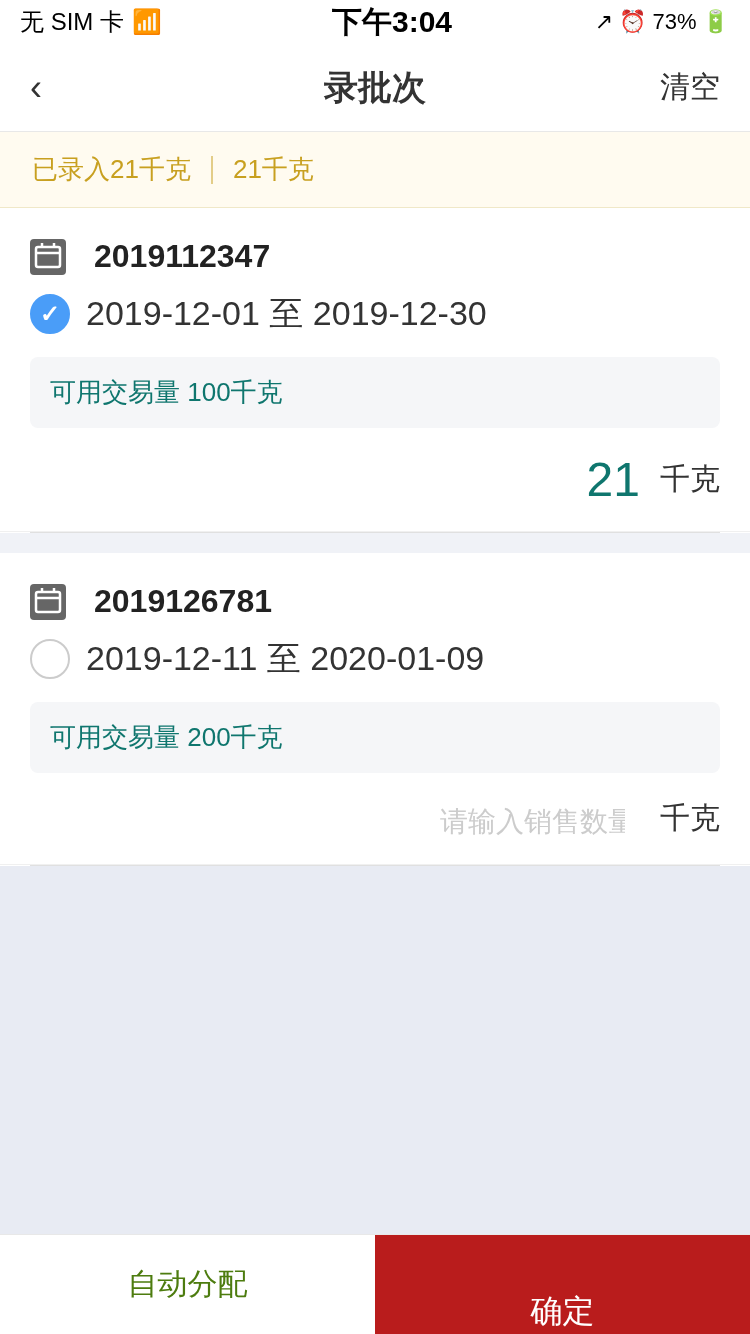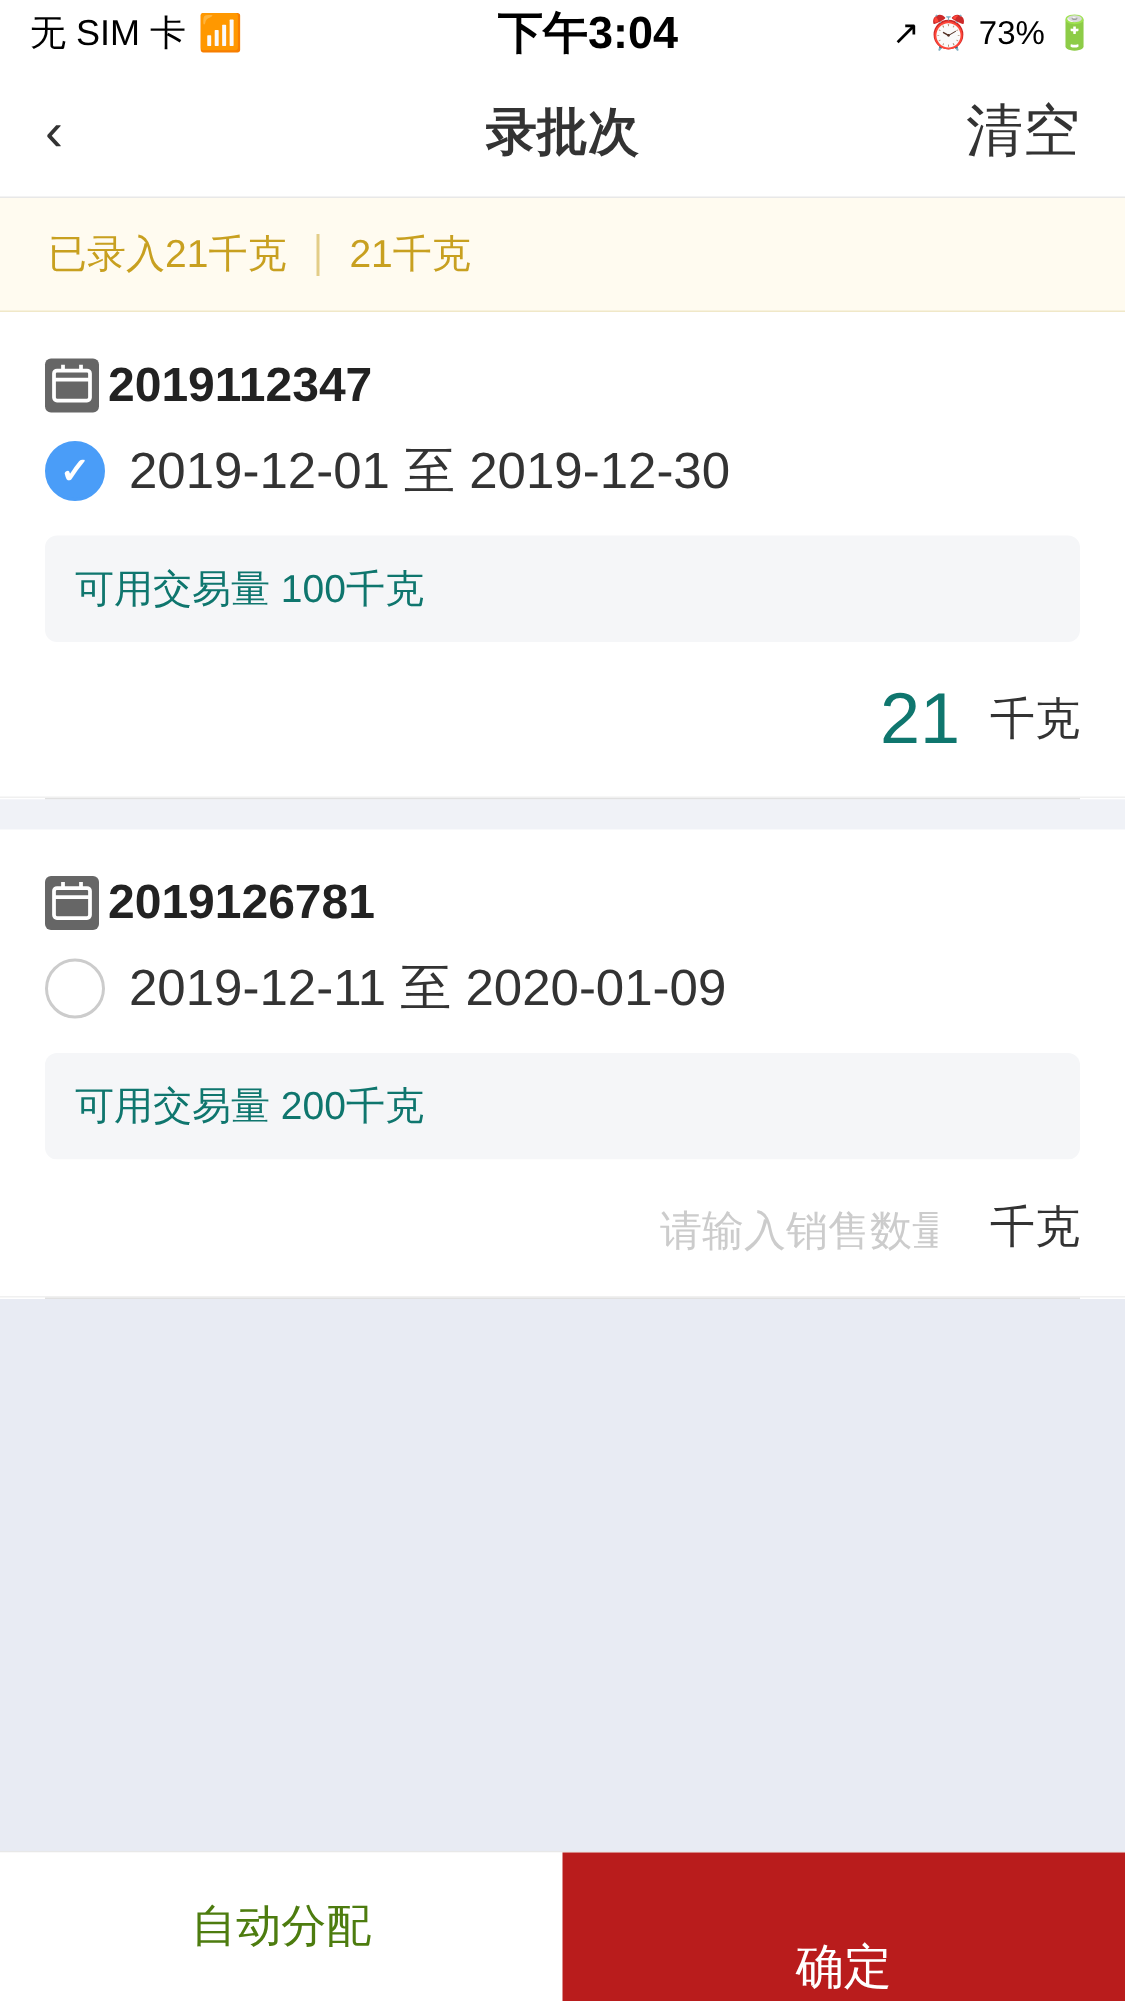--- a/index.html
+++ b/index.html
@@ -64,21 +64,21 @@
     }
     .nav-title {
       font-size: 34px;
       font-weight: 600;
       color: #333;
       position: absolute;
       left: 50%;
       transform: translateX(-50%);
     }
     .nav-clear {
-      font-size: 38px;
+      font-size: 30px;
       color: #333;
       cursor: pointer;
     }
 
     
     .info-banner {
       background: #fffbf0;
       padding: 20px 32px;
       display: flex;
       align-items: center;
@@ -100,21 +100,21 @@
     .batch-item {
       background: #fff;
       margin-bottom: 0;
     }
     .batch-item-inner {
       padding: 30px 30px 0 30px;
     }
     .batch-id-row {
       display: flex;
       align-items: center;
-      gap: 6px;
+      gap: 28px;
       margin-bottom: 16px;
     }
     .batch-icon {
       display: inline-block;
       width: 36px;
       height: 36px;
       background: #666;
       border-radius: 4px;
       position: relative;
       font-size: 22px;

